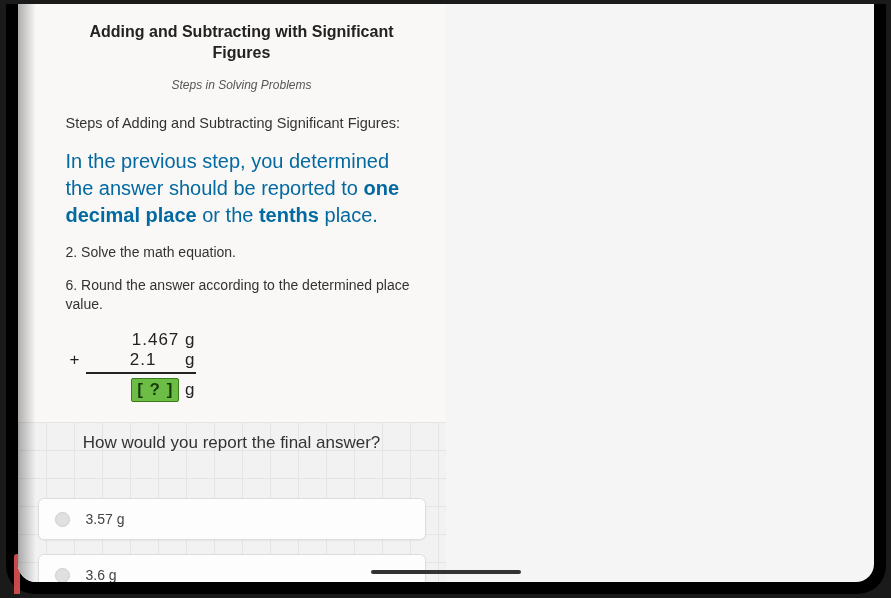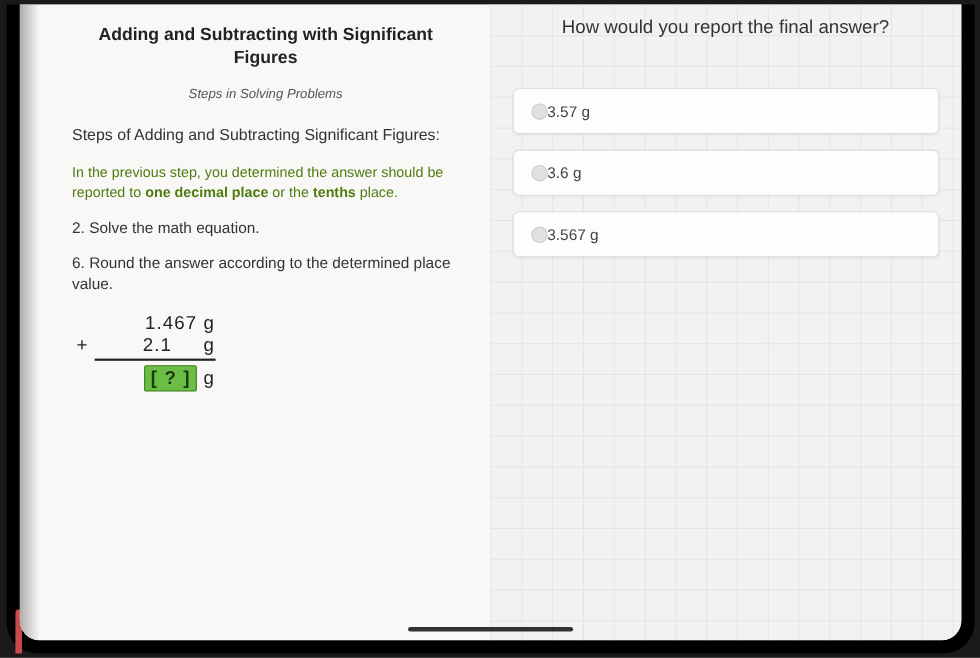--- a/index.html
+++ b/index.html
@@ -26,20 +26,21 @@
       position: relative;
     }
     .screen {
       width: 100%;
       height: 100%;
       background: #f5f5f5;
       border-radius: 0 0 18px 18px;
       display: flex;
       overflow: hidden;
       position: relative;
+      flex-direction: column;
     }
     .left-panel {
       width: 50%;
       background: #f9f8f6;
       padding: 18px 28px 20px 48px;
       display: flex;
       flex-direction: column;
     }
     .right-panel {
       width: 50%;
@@ -72,22 +73,22 @@
       margin-bottom: 16px;
       line-height: 1.3;
     }
     .step {
       font-size: 14px;
       color: #333;
       margin-bottom: 14px;
       line-height: 1.35;
     }
     .highlight-step {
-      font-size: 13px;
-      color: #4d7c0f;
+      font-size: 20px;
+      color: #0369a1;
       margin-bottom: 14px;
       line-height: 1.35;
     }
     .highlight-step b {
       font-weight: 700;
     }
     .math-block {
       margin-top: 2px;
       margin-left: 20px;
       font-size: 17px;
@@ -133,20 +134,21 @@
       padding: 0 10px;
     }
     .option {
       background: #fdfdfd;
       border: 1px solid #ddd;
       border-radius: 6px;
       padding: 12px 16px;
       margin-bottom: 14px;
       display: flex;
       align-items: center;
+      gap: 16px;
       cursor: pointer;
       font-size: 14px;
       color: #444;
       box-shadow: 0 1px 2px rgba(0,0,0,0.05);
     }
     .radio-dot {
       width: 15px;
       height: 15px;
       border-radius: 50%;
       background: #e0e0e0;

